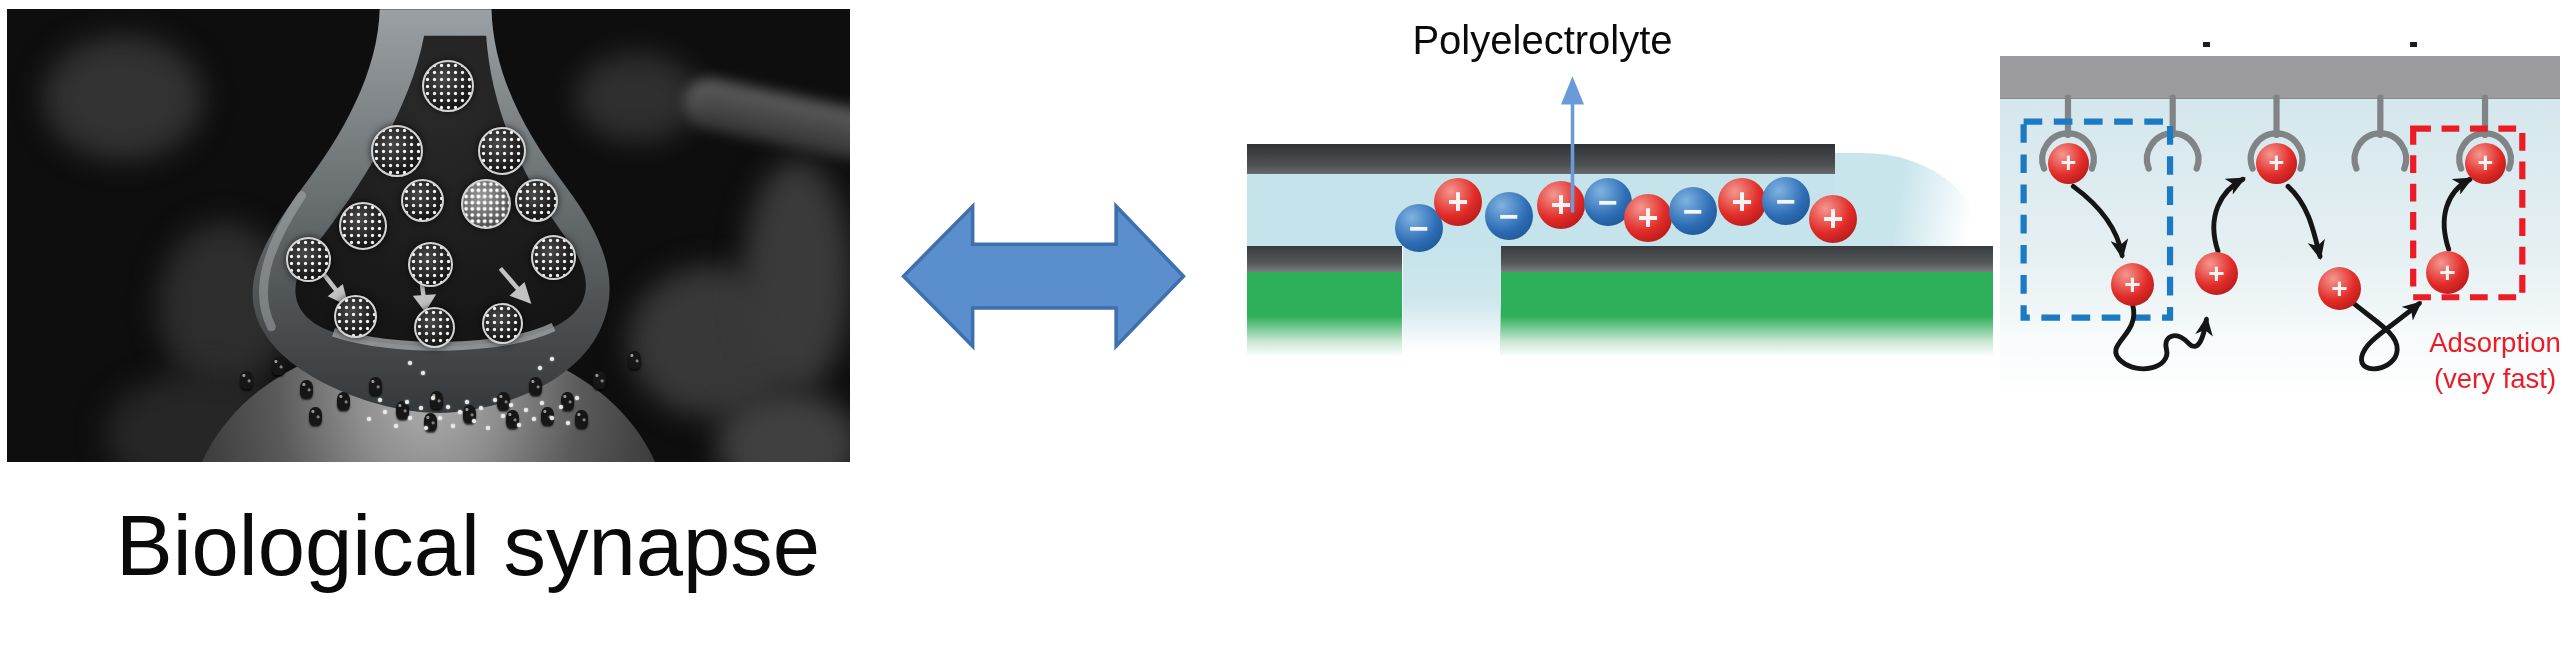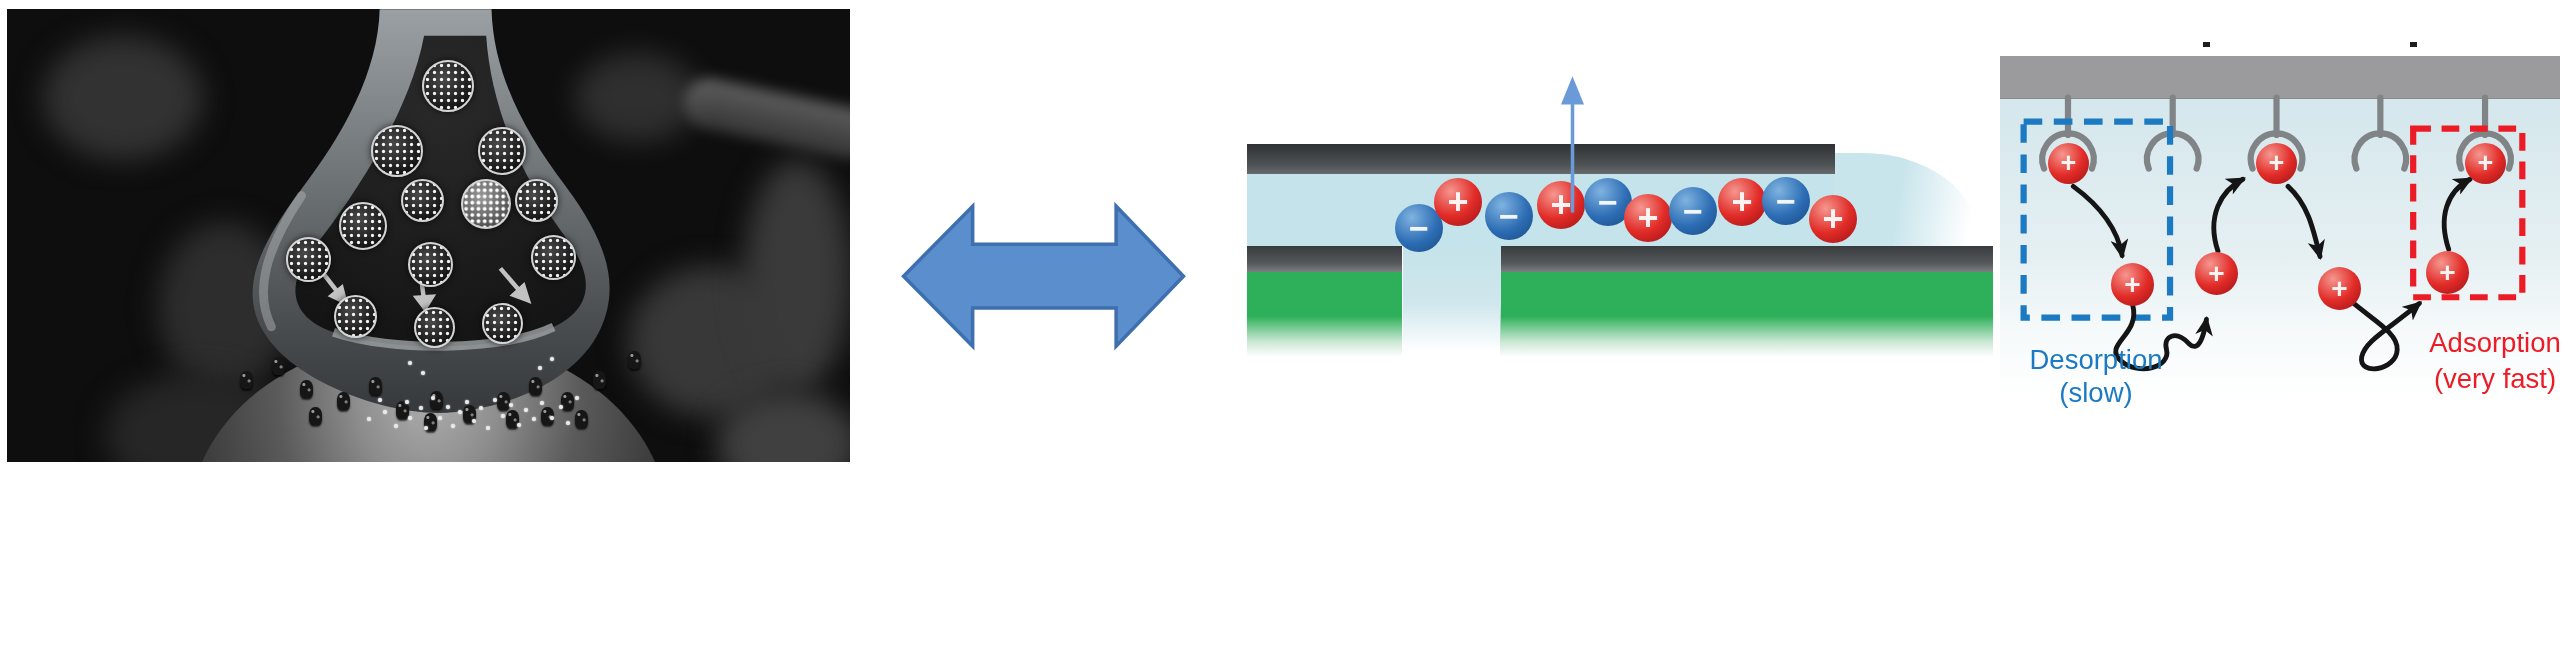--- a/index.html
+++ b/index.html
@@ -209,20 +209,21 @@
         <span style="font-size: 36px;">+</span>
       </div>
       <div class="ion minus" style="left: 1762px; top: 177px; width: 48px; height: 48px;">
         <span style="font-size: 34px;">−</span>
       </div>
       <div class="ion plus" style="left: 1809px; top: 195px; width: 48px; height: 48px;">
         <span style="font-size: 36px;">+</span>
       </div>
     </div>
 
+  <div class="abs" id="poly-label">Polyelectrolyte</div>
   <svg class="abs" id="poly-arrow" width="39" height="146" viewBox="0 0 44 165">
     <line x1="22" y1="160" x2="22" y2="34" stroke="#6a9bd8" stroke-width="4"></line>
     <polygon points="22,6 9,38 35,38" fill="#6a9bd8"></polygon>
   </svg>
 
   <div class="abs" id="rp-bg"></div>
   <div class="abs" id="rp-bar"></div>
   <div class="top-dot" style="left:2203px;top:42px;"></div>
   <div class="top-dot" style="left:2410px;top:42px;"></div>
 
@@ -273,24 +274,21 @@
         <span style="font-size: 28px;">+</span>
       </div>
       <div class="ion plus" style="left: 2318px; top: 267px; width: 43px; height: 43px;">
         <span style="font-size: 28px;">+</span>
       </div>
       <div class="ion plus" style="left: 2426px; top: 251px; width: 43px; height: 43px;">
         <span style="font-size: 28px;">+</span>
       </div>
     </div>
 
-  <div class="abs" id="desorption-label">
-    <div>Desorption</div>
-    <div>(slow)</div>
-  </div>
   <div class="abs" id="adsorption-label">
     <div>Adsorption</div>
     <div>(very fast)</div>
   </div>
 
+  <div class="abs" id="label-left">Biological synapse</div>
 
 </div>
 
 
 </body></html>

